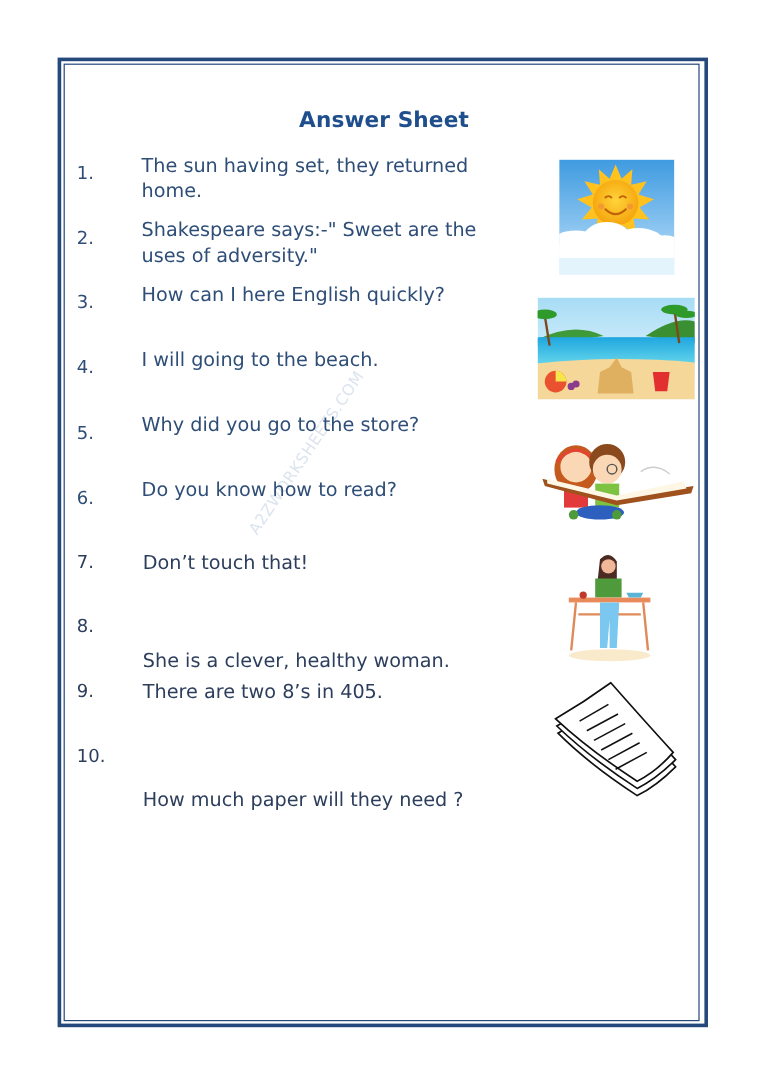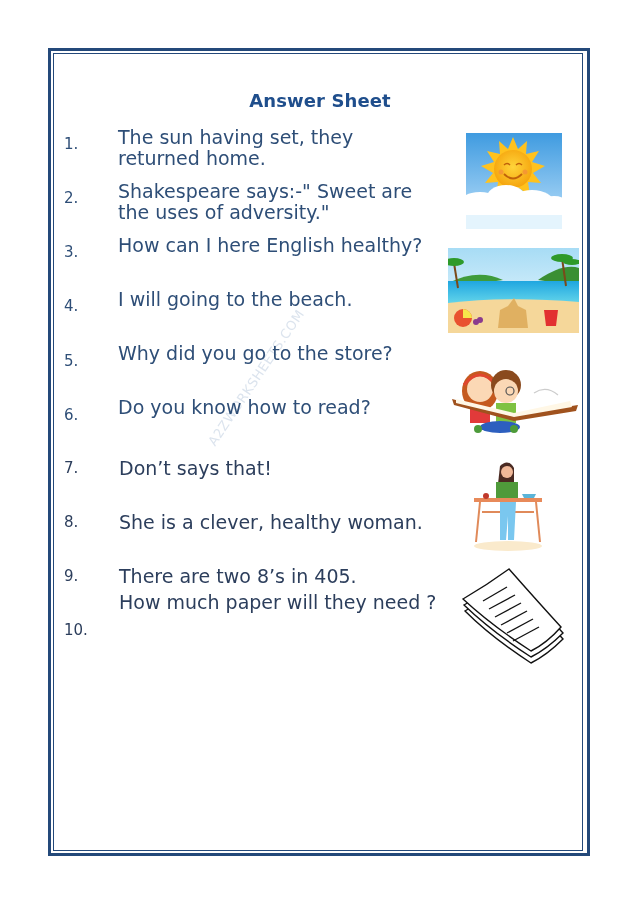--- a/index.html
+++ b/index.html
@@ -1,21 +1,21 @@
 <!DOCTYPE html>
 <html><head>
 <meta charset="utf-8">
 <style>
   html, body { margin:0; padding:0; background:#ffffff; }
   body { width:640px; height:905px; position:relative; overflow:hidden; font-family:"DejaVu Sans", sans-serif; }
   .frame-outer { position:absolute; left:48px; top:48px; width:536px; height:802px; border:3.5px solid #24497a; }
   .frame-inner { position:absolute; left:53px; top:53px; width:530px; height:798px; border:1.5px solid #24497a; box-sizing:border-box; }
   .title { position:absolute; left:0; width:640px; top:90px; text-align:center; font-weight:bold; font-size:18px; color:#1f4e8c; letter-spacing:0.1px; }
   .num { position:absolute; left:64px; font-size:15px; color:#2e4e77; }
-  .txt { position:absolute; left:118px; font-size:19px; color:#2e4e77; line-height:21px; width:320px; }
+  .txt { position:absolute; left:118px; font-size:16px; color:#2e4e77; line-height:21px; width:320px; }
   .txt.dark, .num.dark { color:#2c3e5c; }
   .watermark { position:absolute; left:205px; top:440px; transform:rotate(-56deg); transform-origin:left top; font-size:13px; color:#dce4ee; letter-spacing:0.5px; white-space:nowrap; }
   .img { position:absolute; }
 </style>
 </head>
 <body>
 
 <div class="frame-outer"></div>
 <div class="frame-inner"></div>
 
@@ -23,42 +23,42 @@
 
 <div class="title">Answer Sheet</div>
 
 <div class="num" style="top:135px">1.</div>
 <div class="txt" style="top:127px">The sun having set, they returned home.</div>
 
 <div class="num" style="top:189px">2.</div>
 <div class="txt" style="top:181px">Shakespeare says:-" Sweet are the uses of adversity."</div>
 
 <div class="num" style="top:243px">3.</div>
-<div class="txt" style="top:235px">How can I here English healthy?</div>
+<div class="txt" style="top:235px">How can I here English quickly?</div>
 
 <div class="num" style="top:297px">4.</div>
 <div class="txt" style="top:289px">I will going to the beach.</div>
 
 <div class="num" style="top:352px">5.</div>
 <div class="txt" style="top:343px">Why did you go to the store?</div>
 
 <div class="num" style="top:406px">6.</div>
 <div class="txt" style="top:397px">Do you know how to read?</div>
 
 <div class="num dark" style="top:459px">7.</div>
-<div class="txt dark" style="top:458px;left:119px">Don’t says that!</div>
+<div class="txt dark" style="top:458px;left:119px">Don’t touch that!</div>
 
 <div class="num dark" style="top:513px">8.</div>
-<div class="txt dark" style="top:512px;left:119px">She is a clever, healthy woman.</div>
+<div class="txt dark" style="top:540px;left:119px">She is a clever, healthy woman.</div>
 
 <div class="num dark" style="top:567px">9.</div>
 <div class="txt dark" style="top:566px;left:119px">There are two 8’s in 405.</div>
 
 <div class="num dark" style="top:621px">10.</div>
-<div class="txt dark" style="top:592px;left:119px">How much paper will they need ?</div>
+<div class="txt dark" style="top:656px;left:119px">How much paper will they need ?</div>
 
 <svg class="img" style="left:466px;top:133px" width="96" height="96" viewBox="0 0 96 96">
   <defs>
     <linearGradient id="sky" x1="0" y1="0" x2="0" y2="1">
       <stop offset="0" stop-color="#3f9be0"></stop>
         <stop offset="1" stop-color="#bfe2fb"></stop>
     </linearGradient>
     <radialGradient id="sunG" cx="0.5" cy="0.45" r="0.55">
       <stop offset="0" stop-color="#ffd43a"></stop>
         <stop offset="1" stop-color="#f5a40d"></stop>

